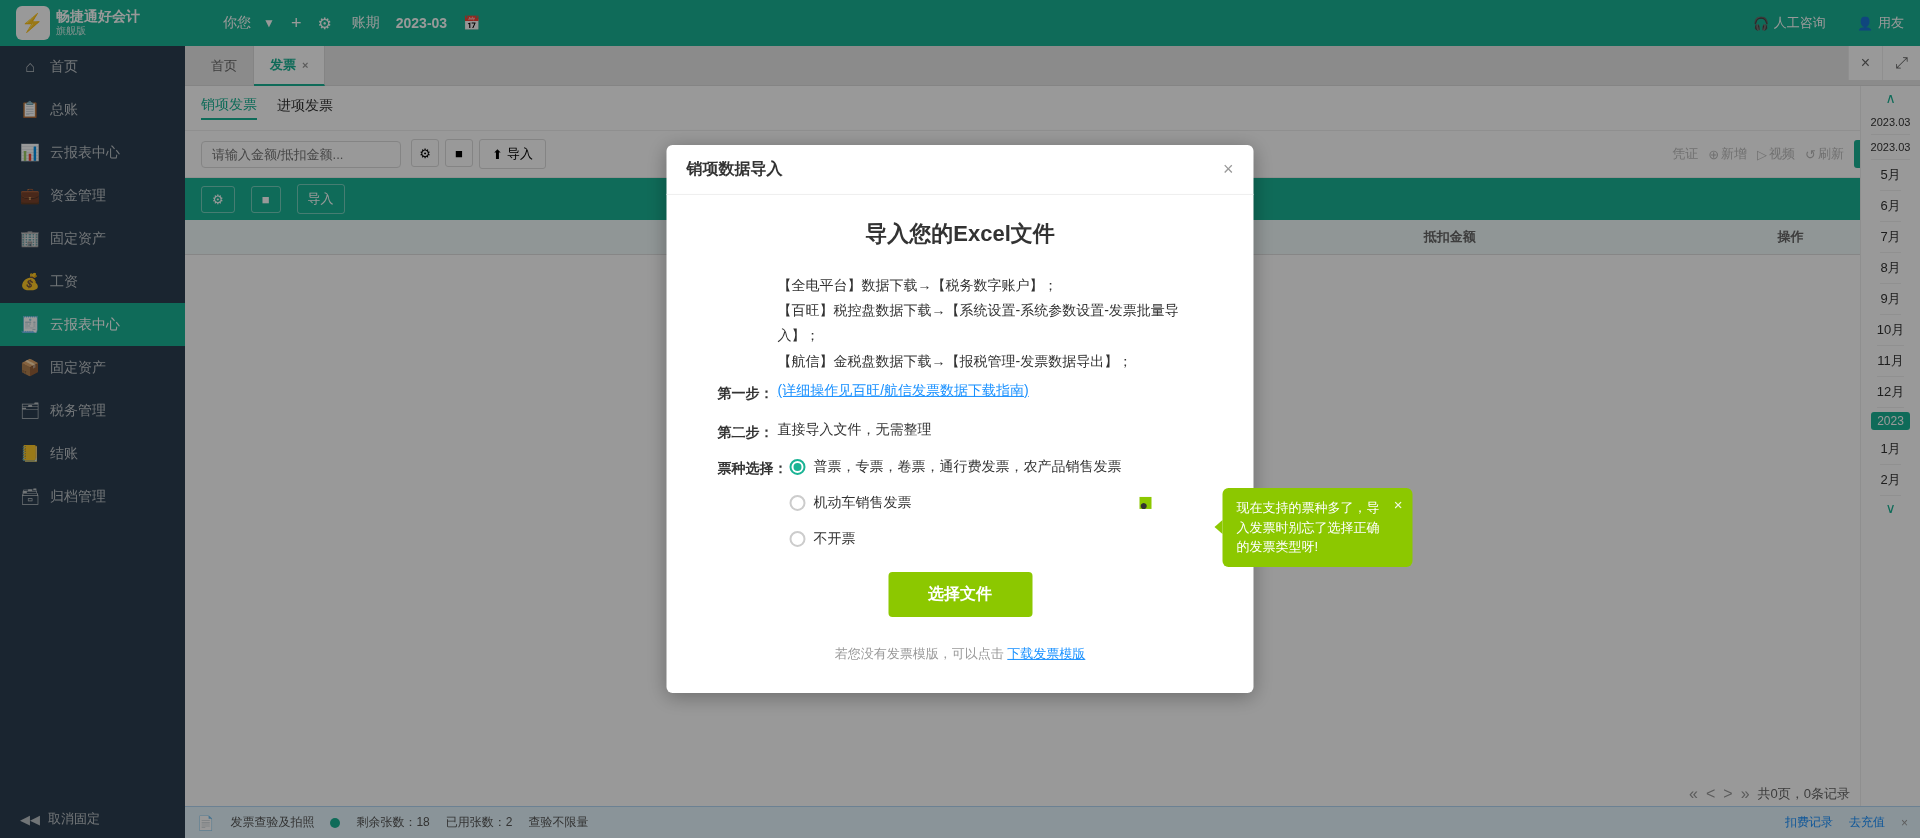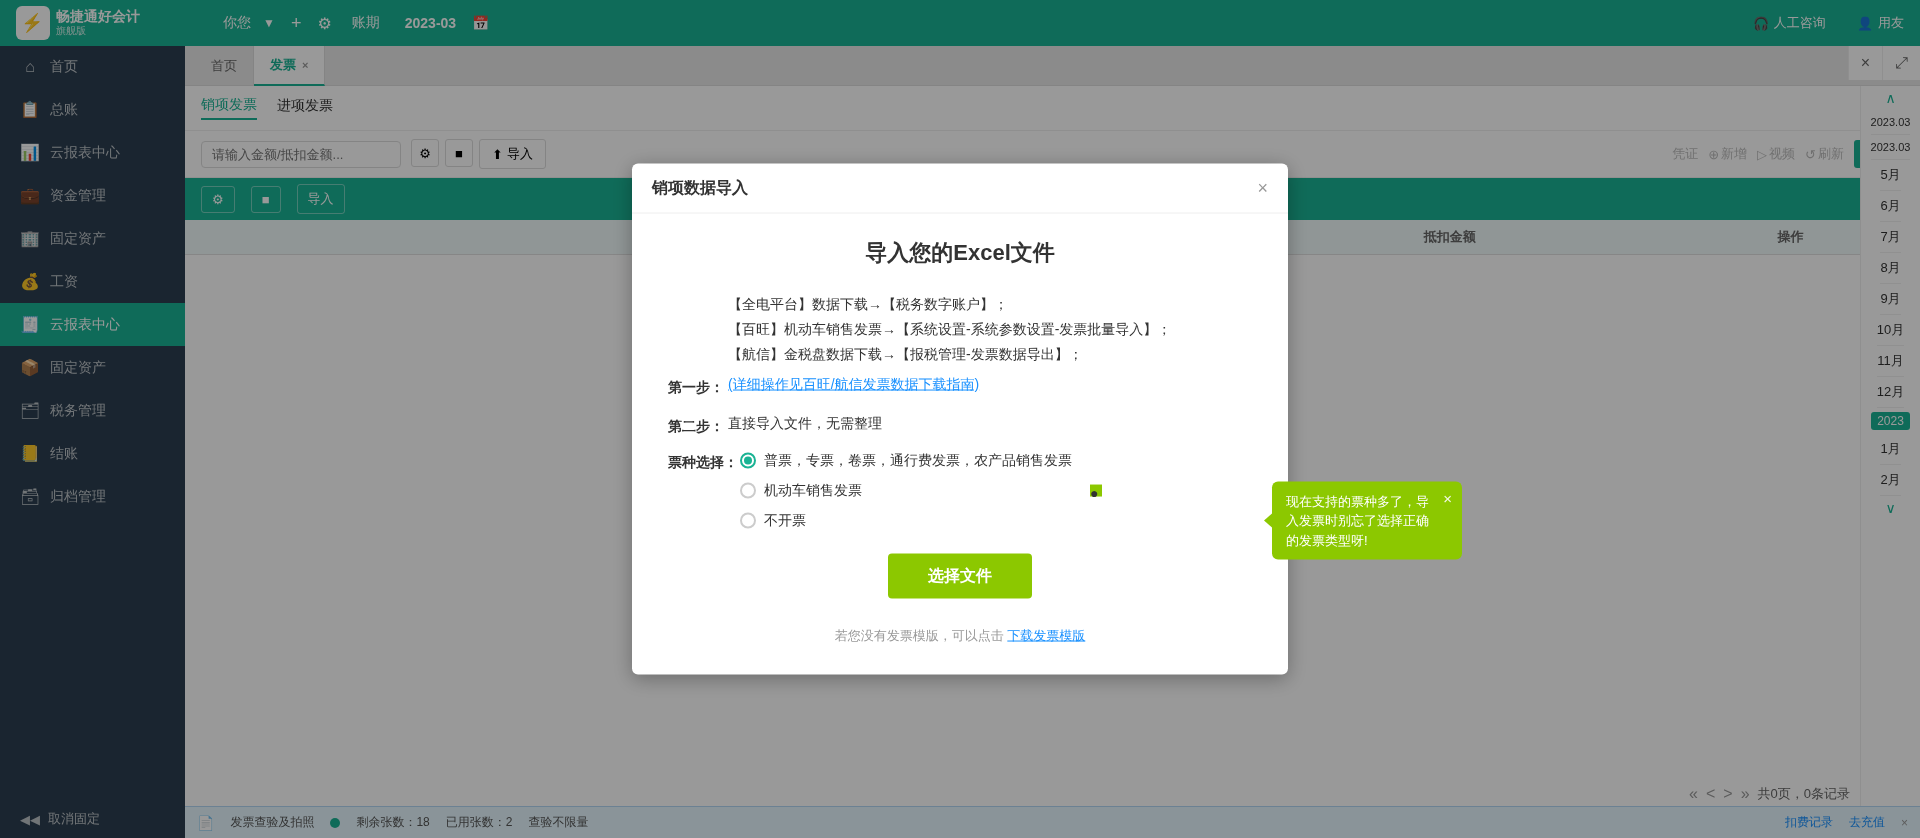--- a/index.html
+++ b/index.html
@@ -14,21 +14,21 @@
     .logo-area { display: flex; align-items: center; gap: 6px; width: 185px; }
     .logo-icon { width: 34px; height: 34px; background: white; border-radius: 6px; display: flex; align-items: center; justify-content: center; }
     .logo-icon span { font-size: 18px; color: #1ab394; font-weight: bold; }
     .logo-text { color: white; font-size: 14px; font-weight: bold; line-height: 1.2; }
     .logo-sub { font-size: 10px; color: rgba(255,255,255,0.8); }
     .header-company { color: white; font-size: 14px; margin-left: 10px; }
     .header-arrow { color: white; font-size: 12px; cursor: pointer; }
     .header-plus { color: white; font-size: 18px; cursor: pointer; margin: 0 4px; }
     .header-gear { color: white; font-size: 16px; cursor: pointer; }
     .header-period { color: white; font-size: 14px; margin-left: 8px; }
-    .header-period-val { color: white; font-size: 14px; font-weight: bold; margin-left: 13px; }
+    .header-period-val { color: white; font-size: 14px; font-weight: bold; margin-left: 4px; }
     .header-period-icon { color: white; font-size: 14px; margin-left: 4px; }
     .header-spacer { flex: 1; }
     .header-service { color: white; font-size: 13px; display: flex; align-items: center; gap: 4px; margin-right: 20px; cursor: pointer; }
     .header-user { color: white; font-size: 13px; display: flex; align-items: center; gap: 4px; cursor: pointer; }
 
     
     .sidebar {
       position: fixed; top: 46px; left: 0; bottom: 0; width: 185px;
       background: #2c3e50; display: flex; flex-direction: column; z-index: 90;
       overflow-y: auto;
@@ -88,39 +88,39 @@
     
     .overlay {
       position: fixed; top: 0; left: 0; right: 0; bottom: 0;
       background: rgba(0,0,0,0.4); z-index: 200;
     }
 
     
     .modal {
       position: fixed; top: 50%; left: 50%; transform: translate(-50%, -50%);
       background: white; border-radius: 6px; z-index: 300;
-      width: 656px; box-shadow: 0 4px 20px rgba(0,0,0,0.3);
+      width: 587px; box-shadow: 0 4px 20px rgba(0,0,0,0.3);
     }
     .modal-header {
       display: flex; align-items: center; justify-content: space-between;
       padding: 14px 20px; border-bottom: 1px solid #eee;
     }
     .modal-title { font-size: 16px; font-weight: bold; color: #333; }
     .modal-close { font-size: 18px; color: #999; cursor: pointer; }
-    .modal-body { padding: 24px 36px 30px; }
+    .modal-body { padding: 24px 51px 30px; }
     .modal-main-title { text-align: center; font-size: 22px; font-weight: bold; color: #333; margin-bottom: 24px; }
 
     .step-row { display: flex; margin-bottom: 14px; align-items: flex-end; }
     .step-label { font-size: 14px; color: #333; font-weight: bold; white-space: nowrap; min-width: 60px; }
     .step-content { font-size: 14px; color: #333; line-height: 1.8; }
     .step-content .link { color: #1890ff; cursor: pointer; text-decoration: underline; }
 
     .ticket-select-row { display: flex; align-items: flex-start; margin-bottom: 12px; }
     .ticket-label { font-size: 14px; color: #333; font-weight: bold; min-width: 72px; padding-top: 2px; }
-    .radio-options { display: flex; flex-direction: column; gap: 12px; }
+    .radio-options { display: flex; flex-direction: column; gap: 18px; }
     .radio-item { display: flex; align-items: center; gap: 8px; font-size: 14px; color: #333; }
     .radio-circle {
       width: 16px; height: 16px; border-radius: 50%; border: 2px solid #ccc;
       display: flex; align-items: center; justify-content: center; cursor: pointer; flex-shrink: 0;
     }
     .radio-circle.checked { border-color: #1ab394; }
     .radio-circle.checked::after { content: ''; width: 8px; height: 8px; border-radius: 50%; background: #1ab394; }
 
     .select-file-btn {
       display: block; margin: 20px auto 28px; background: #8cc800; color: white;
@@ -338,21 +338,21 @@
     <span class="modal-title">销项数据导入</span>
     <span class="modal-close">×</span>
   </div>
   <div class="modal-body">
     <div class="modal-main-title">导入您的Excel文件</div>
 
     <div class="step-row">
       <span class="step-label">第一步：</span>
       <div class="step-content">
         <div>【全电平台】数据下载→【税务数字账户】；</div>
-        <div>【百旺】机动车销售发票→【系统设置-系统参数设置-发票批量导入】；</div>
+        <div>【百旺】税控盘数据下载→【系统设置-系统参数设置-发票批量导入】；</div>
         <div>【航信】金税盘数据下载→【报税管理-发票数据导出】；</div>
         <div style="margin-top:4px;">
           <span class="link">(详细操作见百旺/航信发票数据下载指南)</span>
         </div>
       </div>
     </div>
 
     <div class="step-row" style="margin-top:10px;">
       <span class="step-label">第二步：</span>
       <span class="step-content">直接导入文件，无需整理</span>

